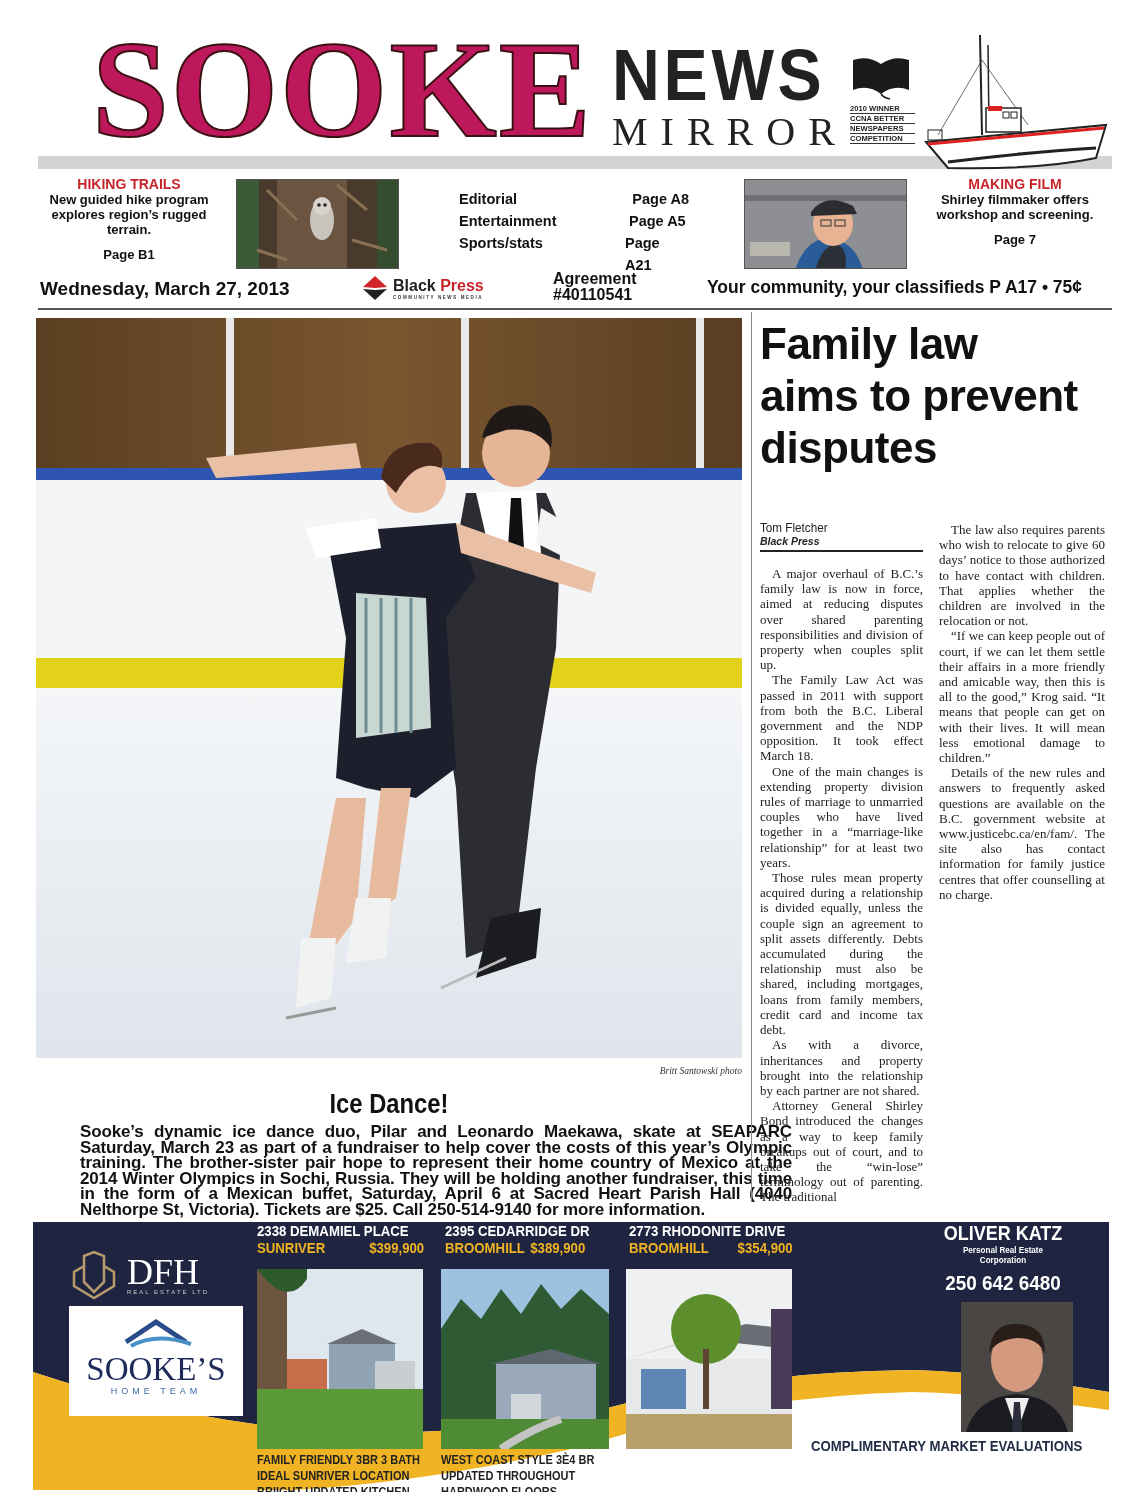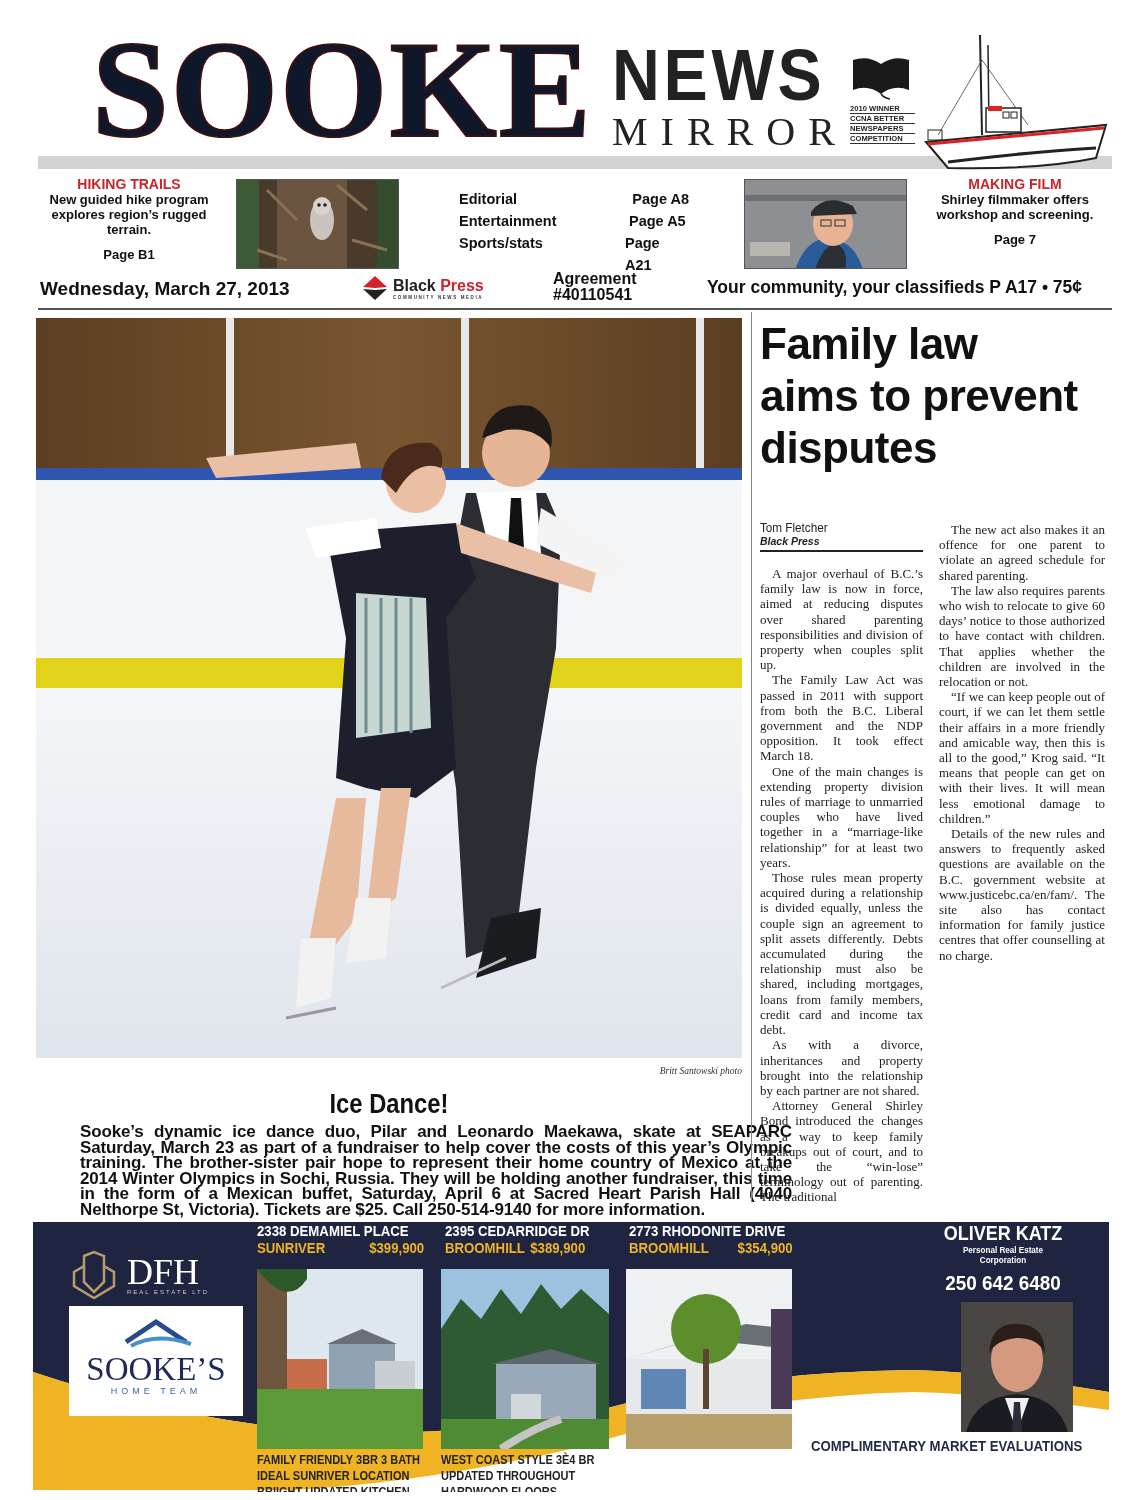--- a/index.html
+++ b/index.html
@@ -2,21 +2,21 @@
 <html><head>
 <meta charset="utf-8">
 <style>
   * { box-sizing: border-box; margin: 0; padding: 0; }
   html, body { width: 1137px; height: 1500px; background: #ffffff; overflow: hidden; }
   body { position: relative; font-family: "Liberation Sans", sans-serif; color: #111; }
   .abs { position: absolute; }
 
   
   .masthead-band { left: 38px; top: 156px; width: 1074px; height: 13px; background: #d3d3d3; }
-  .sooke { left: 92px; top: 30px; font-family: "Liberation Serif", serif; font-weight: bold; font-size: 138px; line-height: 120px; color: #0f172a; letter-spacing: 2px; -webkit-text-stroke: 2px #3a1010; }
+  .sooke { left: 92px; top: 30px; font-family: "Liberation Serif", serif; font-weight: bold; font-size: 138px; line-height: 120px; color: #be185d; letter-spacing: 2px; -webkit-text-stroke: 2px #3a1010; }
   .news { left: 612px; top: 42px; font-family: "Liberation Sans", sans-serif; font-weight: bold; font-size: 72px; line-height: 66px; color: #222; letter-spacing: 4px; transform: scaleX(0.92); transform-origin: left; }
   .mirror { left: 612px; top: 112px; font-family: "Liberation Serif", serif; font-size: 40px; line-height: 40px; color: #222; letter-spacing: 13px; }
   .award { left: 850px; top: 56px; width: 65px; }
   .award .book { width: 62px; height: 44px; }
   .award .lines { font-size: 7.6px; line-height: 9px; color: #222; font-weight: bold; }
   .award .lines div { border-bottom: 1px solid #333; white-space: nowrap; }
   .boat { left: 918px; top: 30px; width: 196px; height: 150px; }
 
   
   .teaser-title { font-weight: bold; font-size: 14px; color: #c8242b; text-align: center; }
@@ -236,21 +236,20 @@
 </div>
 <div class="abs col col1">
   <p>A major overhaul of B.C.’s family law is now in force, aimed at reducing disputes over shared parenting responsibilities and division of property when couples split up.</p>
   <p>The Family Law Act was passed in 2011 with support from both the B.C. Liberal government and the NDP opposition. It took effect March 18.</p>
   <p>One of the main changes is extending property division rules of marriage to unmarried couples who have lived together in a “marriage-like relationship” for at least two years.</p>
   <p>Those rules mean property acquired during a relationship is divided equally, unless the couple sign an agreement to split assets differently. Debts accumulated during the relationship must also be shared, including mortgages, loans from family members, credit card and income tax debt.</p>
   <p>As with a divorce, inheritances and property brought into the relationship by each partner are not shared.</p>
   <p>Attorney General Shirley Bond introduced the changes as a way to keep family breakups out of court, and to take the “win-lose” terminology out of parenting. The traditional</p>
 </div>
 <div class="abs col col2">
-  <p>The new act also makes it an offence for one parent to violate an agreed schedule for shared parenting.</p>
   <p>The law also requires parents who wish to relocate to give 60 days’ notice to those authorized to have contact with children. That applies whether the children are involved in the relocation or not.</p>
   <p>“If we can keep people out of court, if we can let them settle their affairs in a more friendly and amicable way, then this is all to the good,” Krog said. “It means that people can get on with their lives. It will mean less emotional damage to children.”</p>
   <p>Details of the new rules and answers to frequently asked questions are available on the B.C. government website at www.justicebc.ca/en/fam/. The site also has contact information for family justice centres that offer counselling at no charge.</p>
 </div>
 
 <div class="abs ad">
   <svg class="ad-bg" viewBox="0 0 1076 270">
     <rect width="1076" height="270" fill="#ffffff"></rect>
     <path d="M0 0 L1076 0 L1076 170 Q960 150 880 148 Q700 150 560 190 Q420 215 300 210 Q150 200 0 150 Z" fill="#1f2540"></path>
     <path d="M0 150 Q150 200 300 210 Q420 215 560 190 Q700 150 880 148 Q960 150 1076 170 L1076 188 Q960 172 880 170 Q700 175 560 222 Q400 260 260 268 L0 268 Z" fill="#f0b323"></path>

